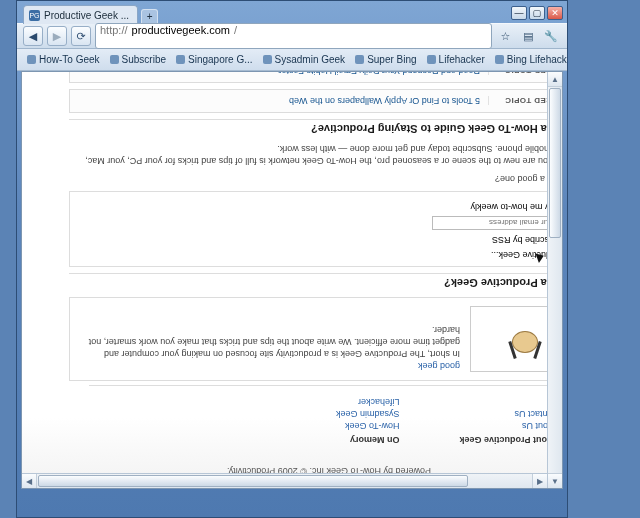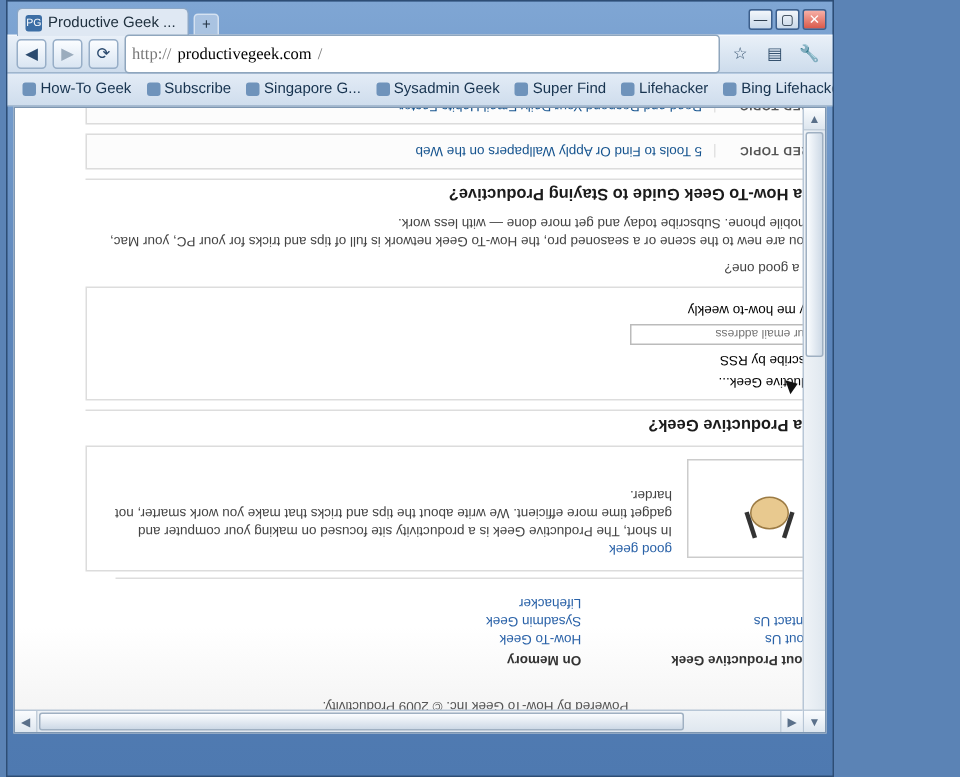--- a/index.html
+++ b/index.html
@@ -8,21 +8,21 @@
     width: 640px; height: 518px;
     background: #5b83b5;
     font-family: "Liberation Sans", sans-serif;
     font-size: 11px;
     overflow: hidden;
   }
 
   
   .window {
     position: absolute;
-    left: 4px; top: 0;
+    left: 16px; top: 0;
     width: 552px; height: 518px;
     background: linear-gradient(to bottom, #7fa6d4 0%, #5d86bb 40%, #4e79b0 100%);
     border: 1px solid #2d4d75;
   }
   .titlebar {
     height: 22px;
     display: flex;
     align-items: center;
     padding: 2px 4px 0 6px;
     color: #fff;
@@ -93,25 +93,24 @@
     color: #2b4a6e;
     font-size: 11px; line-height: 18px; text-align:center;
   }
   .nav-btn.disabled { color:#9bacbd; }
   .omnibox {
     flex: 1;
     height: 20px;
     background: #fff;
     border: 1px solid #8fa6bd;
     border-radius: 3px;
-    display: flex; align-items: center;
+    display: flex; align-items: flex-end;
     padding: 12px 4px;
     gap: 4px;
     overflow: hidden;
-    font-family: Liberation Serif, serif;
   }
   .url-scheme { color:#777; font-size: 11px; }
   .url-host { color:#000; font-size: 11px; }
   .url-path { color:#777; font-size: 11px; }
   .tool-icon {
     width: 19px; height: 19px;
     border: 1px solid transparent;
     border-radius: 3px;
     color: #35526f;
     font-size: 11px; line-height: 17px; text-align:center;
@@ -361,21 +360,21 @@
     <div class="bm">
         <i></i>
         <span>Singapore G...</span>
       </div>
     <div class="bm">
         <i></i>
         <span>Sysadmin Geek</span>
       </div>
     <div class="bm">
         <i></i>
-        <span>Super Find</span>
+        <span>Super Bing</span>
       </div>
     <div class="bm">
         <i></i>
         <span>Lifehacker</span>
       </div>
     <div class="bm">
         <i></i>
         <span>Bing Lifehacker</span>
       </div>
     <div class="bm">

